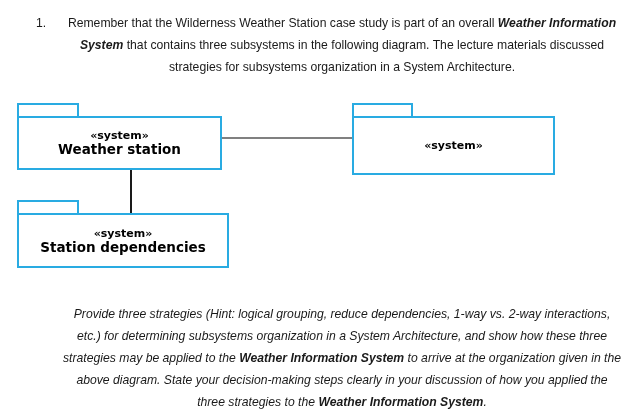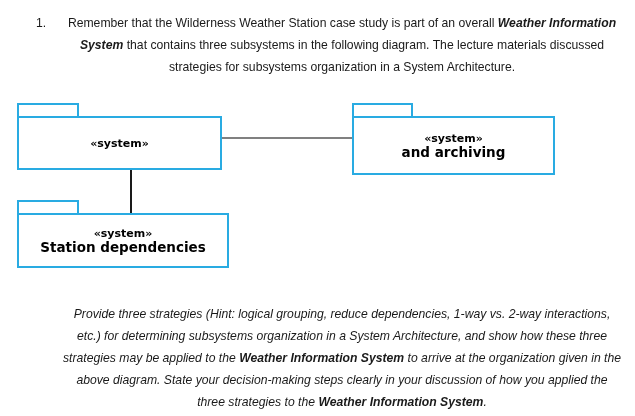--- a/index.html
+++ b/index.html
@@ -161,28 +161,28 @@
 
 <div class="diagram">
 
   <div class="connector-h"></div>
   <div class="connector-v"></div>
 
   <div class="pkg" id="pkg-weather-station">
     <div class="pkg-tab"></div>
     <div class="pkg-body">
       <div class="pkg-stereotype">«system»</div>
+      <div class="pkg-name">Weather station</div>
     </div>
   </div>
 
   <div class="pkg" id="pkg-data-management">
     <div class="pkg-tab"></div>
     <div class="pkg-body">
       <div class="pkg-stereotype">«system»</div>
-      <div class="pkg-name">and archiving</div>
     </div>
   </div>
 
   <div class="pkg" id="pkg-station-maintenance">
     <div class="pkg-tab"></div>
     <div class="pkg-body">
       <div class="pkg-stereotype">«system»</div>
       <div class="pkg-name">Station dependencies</div>
     </div>
   </div>

